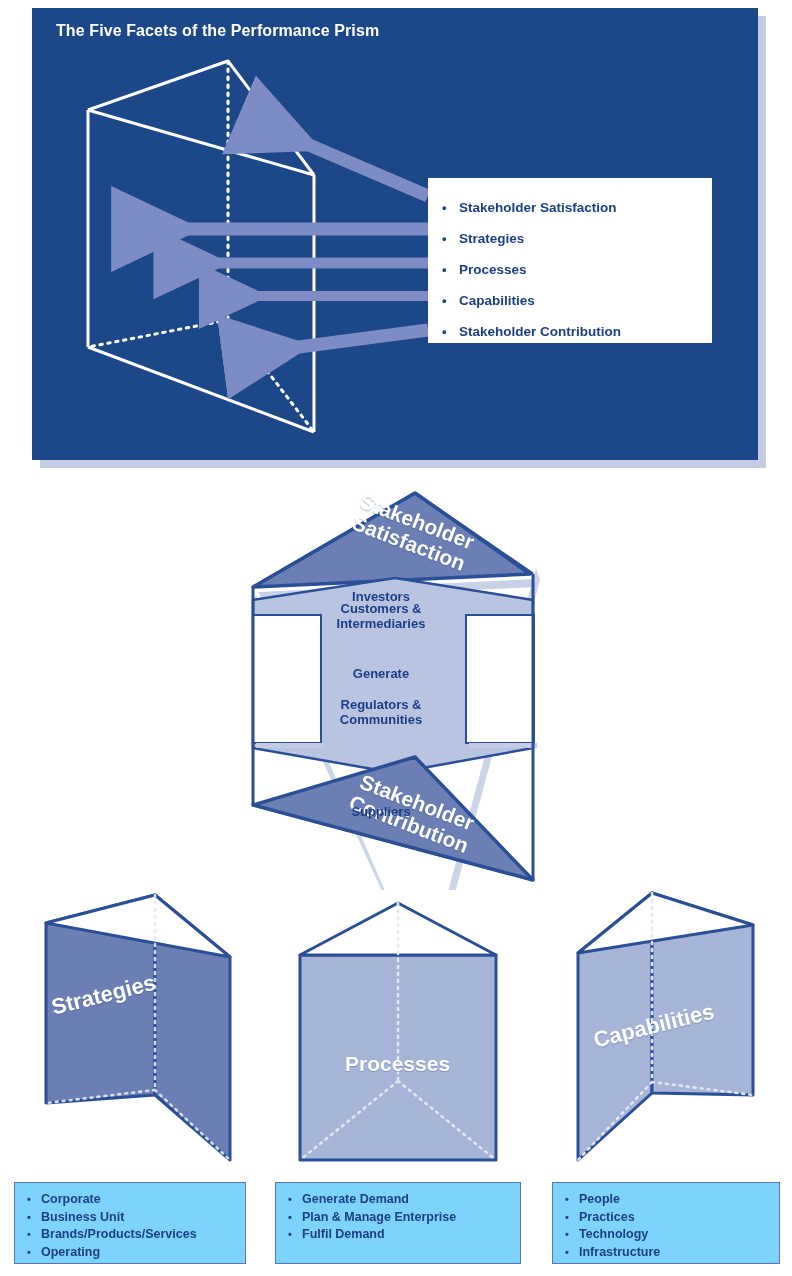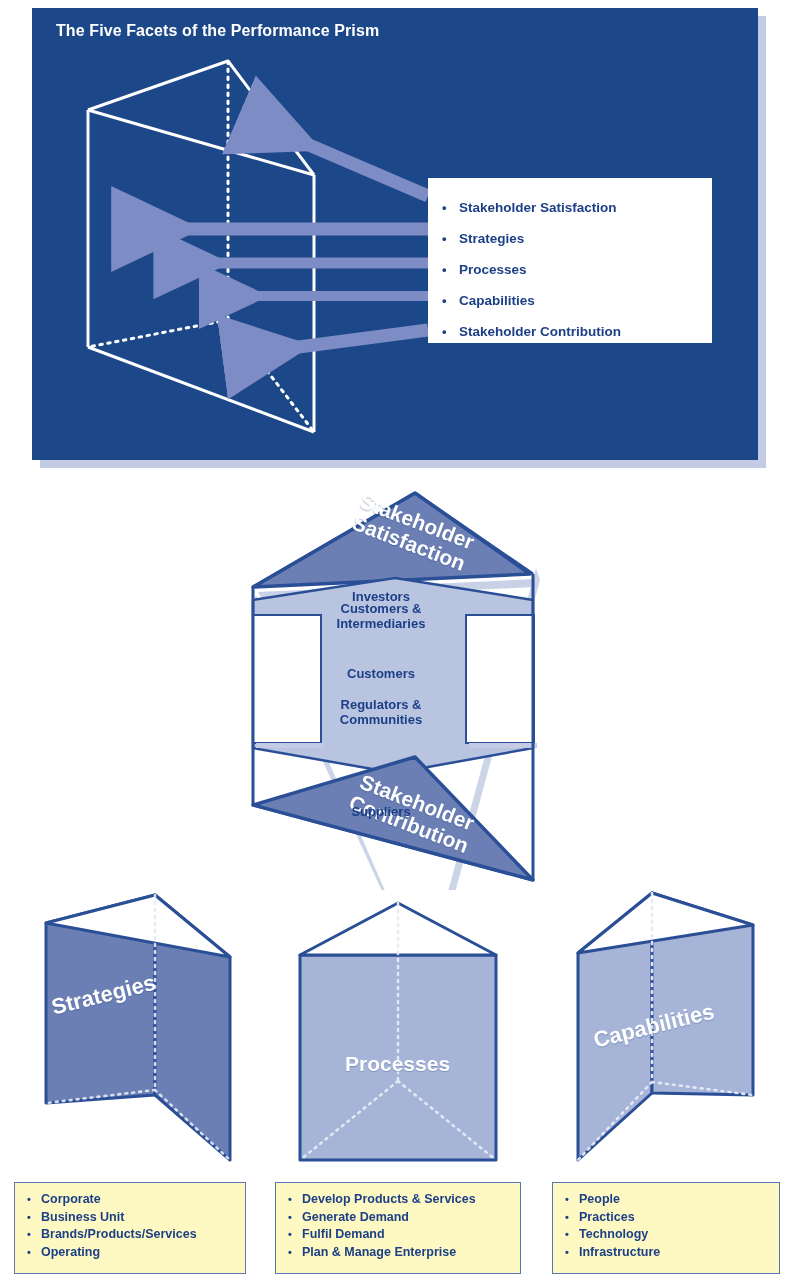--- a/index.html
+++ b/index.html
@@ -165,22 +165,22 @@
     top: 1028px;
     font-size: 22px;
     transform: rotate(-14deg);
     transform-origin: left center;
   }
 
   
   .caption-box {
     position: absolute;
     top: 1182px;
-    height: 92px;
-    background: #fef9c3;
+    height: 82px;
+    background: #7dd3fc;
     border: 1px solid #5a74b4;
     box-sizing: border-box;
   }
   #caption-strategies { left: 14px; width: 232px; }
   #caption-processes  { left: 275px; width: 246px; }
   #caption-capabilities { left: 552px; width: 228px; }
 
   .caption-list {
     list-style: none;
     margin: 0;
@@ -295,21 +295,21 @@
 </svg>
 
 <div class="rot-label" id="label-satisfaction">Stakeholder
 Satisfaction</div>
 <div class="rot-label" id="label-contribution">Stakeholder
 Contribution</div>
 
 <div class="mid-label l0">Investors</div>
 <div class="mid-label l1" style="white-space:pre-line;">Customers &amp;
 Intermediaries</div>
-<div class="mid-label l2">Customers</div>
+<div class="mid-label l2">Generate</div>
 <div class="mid-label l3" style="white-space:pre-line;">Regulators &amp;
 Communities</div>
 <div class="mid-label l4">Suppliers</div>
 
 <svg id="bottom-svg" viewBox="0 0 792 280" xmlns="http://www.w3.org/2000/svg">
 
   <g>
 
     <polygon points="46,38 155,10 155,210 46,218" fill="#6b7fb5" stroke="#2a4f96" stroke-width="3" stroke-linejoin="round"></polygon>
 
@@ -357,24 +357,23 @@
   <ul class="caption-list">
     <li>Corporate</li>
     <li>Business Unit</li>
     <li>Brands/Products/Services</li>
     <li>Operating</li>
   </ul>
 </div>
 
 <div class="caption-box" id="caption-processes">
   <ul class="caption-list">
-    <li>Develop Products &amp; Services</li>
     <li>Generate Demand</li>
+    <li>Plan &amp; Manage Enterprise</li>
     <li>Fulfil Demand</li>
-    <li>Plan &amp; Manage Enterprise</li>
   </ul>
 </div>
 
 <div class="caption-box" id="caption-capabilities">
   <ul class="caption-list">
     <li>People</li>
     <li>Practices</li>
     <li>Technology</li>
     <li>Infrastructure</li>
   </ul>

